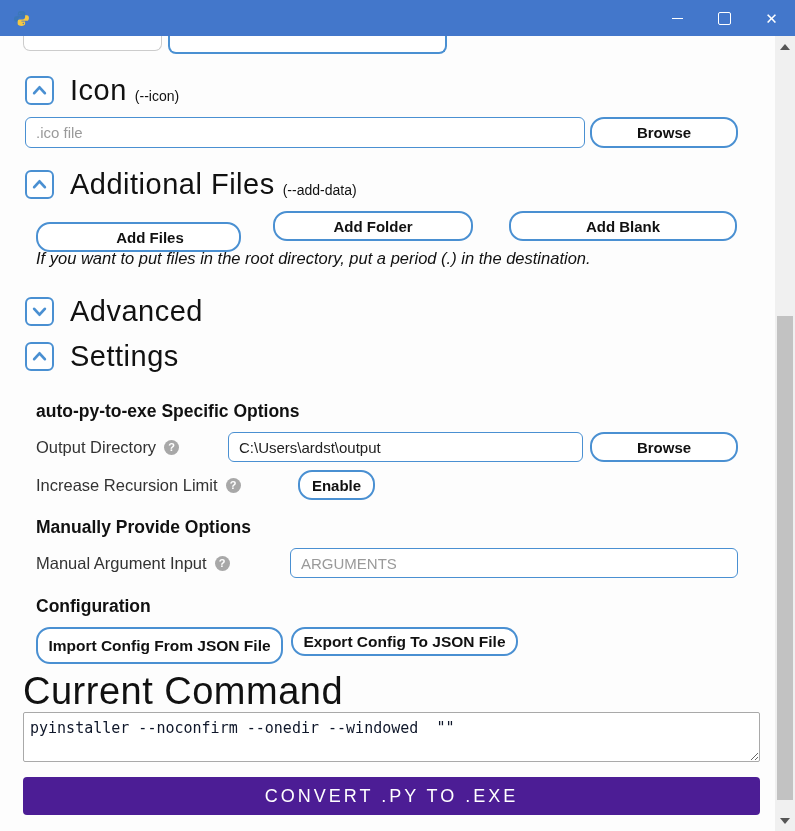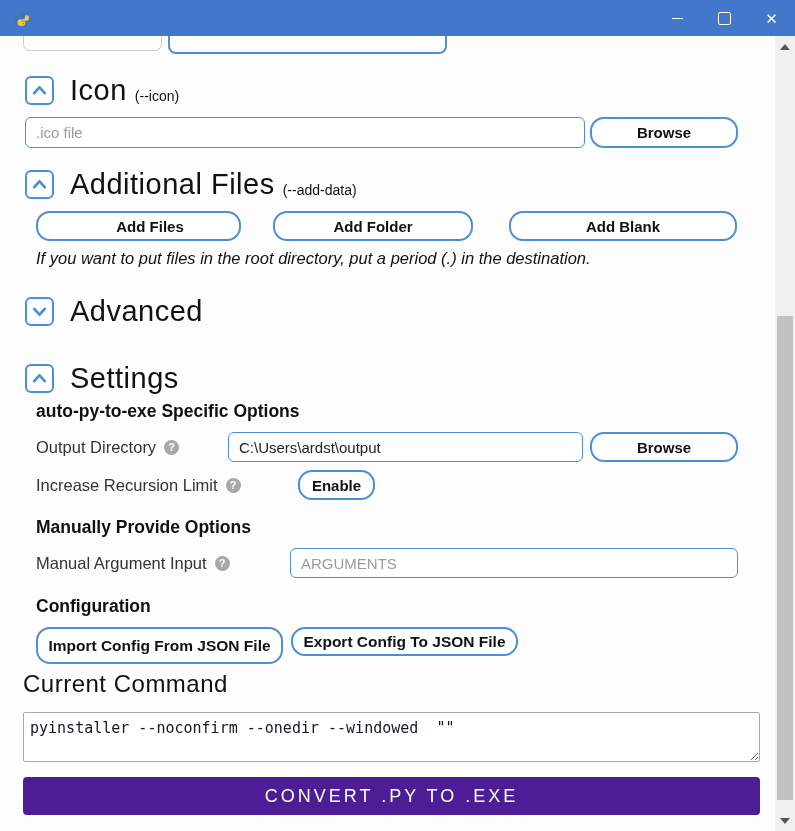--- a/index.html
+++ b/index.html
@@ -38,21 +38,21 @@
   .blue-input{position:absolute;box-sizing:border-box;border:1.5px solid #4a90d2;border-radius:6px;padding:0 10px;font-size:15px;color:#222;font-family:"Liberation Sans",sans-serif;outline:none;background:#fff;}
   .blue-input::placeholder{color:#9a9a9a;}
   .blue-btn{position:absolute;box-sizing:border-box;border:2px solid #4a90d2;border-radius:14px;background:#fff;color:#111;font-size:15px;display:flex;align-items:center;justify-content:center;font-family:"Liberation Sans",sans-serif;cursor:pointer;font-weight:bold;}
 
   .note{position:absolute;left:36px;font-style:italic;font-size:16.5px;color:#111;}
   .sub-heading{position:absolute;left:36px;font-size:17.5px;font-weight:bold;color:#111;}
   .opt-label{position:absolute;display:flex;align-items:center;height:30px;font-size:16.5px;color:#333;}
   .help-icon{margin-left:8px;width:15px;height:15px;border-radius:50%;background:#a8a8a8;color:#fff;font-size:11px;font-weight:bold;display:flex;align-items:center;justify-content:center;cursor:pointer;}
 
   
-  .cc-title{position:absolute;left:23px;top:670px;font-size:24px;color:#111;letter-spacing:0.5px;}
+  .cc-title{position:absolute;left:23px;top:670px;font-size:38px;color:#111;letter-spacing:0.5px;}
   .cc-textarea{position:absolute;left:23px;top:712px;width:737px;height:50px;box-sizing:border-box;border:1px solid #a9a9a9;border-radius:2px;padding:6px 6px;font-family:"DejaVu Sans Mono",monospace;font-size:15px;color:#0f172a;resize:both;background:#fff;}
   .convert-btn{position:absolute;left:23px;top:777px;width:737px;height:38px;background:#4c1d95;border:none;border-radius:4px;color:#fff;font-size:18px;letter-spacing:3px;font-family:"Liberation Sans",sans-serif;display:flex;align-items:center;justify-content:center;cursor:pointer;}
 </style>
 </head>
 <body>
 
 <div class="window">
 
   <div class="titlebar">
     <svg class="app-icon" viewBox="0 0 16 16">
@@ -89,35 +89,35 @@
 
   <div class="sec-header" style="left:25px;top:168px;">
     <div class="chev-box">
       <svg width="17" height="17" viewBox="0 0 16 16">
           <polyline points="3,10.5 8,5 13,10.5" fill="none" stroke="#4a90d2" stroke-width="2.6" stroke-linecap="round" stroke-linejoin="round"></polyline>
         </svg>
     </div>
     <span class="sec-title">Additional Files</span>
     <span class="sec-flag">(--add-data)</span>
   </div>
-  <button class="blue-btn" style="left:36px;top:211px;width:205px;height:30px;padding-left:29px;">Add Files</button>
+  <button class="blue-btn" style="left:36px;top:222px;width:205px;height:30px;padding-left:29px;">Add Files</button>
   <button class="blue-btn" style="left:273px;top:211px;width:200px;height:30px;">Add Folder</button>
   <button class="blue-btn" style="left:509px;top:211px;width:228px;height:30px;">Add Blank</button>
   <div class="note" style="top:249px;">If you want to put files in the root directory, put a period (.) in the destination.</div>
 
   <div class="sec-header" style="left:25px;top:295px;">
     <div class="chev-box">
       <svg width="17" height="17" viewBox="0 0 16 16">
           <polyline points="3,5.5 8,11 13,5.5" fill="none" stroke="#4a90d2" stroke-width="2.6" stroke-linecap="round" stroke-linejoin="round"></polyline>
         </svg>
     </div>
     <span class="sec-title">Advanced</span>
   </div>
 
-  <div class="sec-header" style="left:25px;top:362px;">
+  <div class="sec-header" style="left:25px;top:340px;">
     <div class="chev-box">
       <svg width="17" height="17" viewBox="0 0 16 16">
           <polyline points="3,10.5 8,5 13,10.5" fill="none" stroke="#4a90d2" stroke-width="2.6" stroke-linecap="round" stroke-linejoin="round"></polyline>
         </svg>
     </div>
     <span class="sec-title">Settings</span>
   </div>
 
   <div class="sub-heading" style="top:401px;">auto-py-to-exe Specific Options</div>
 

